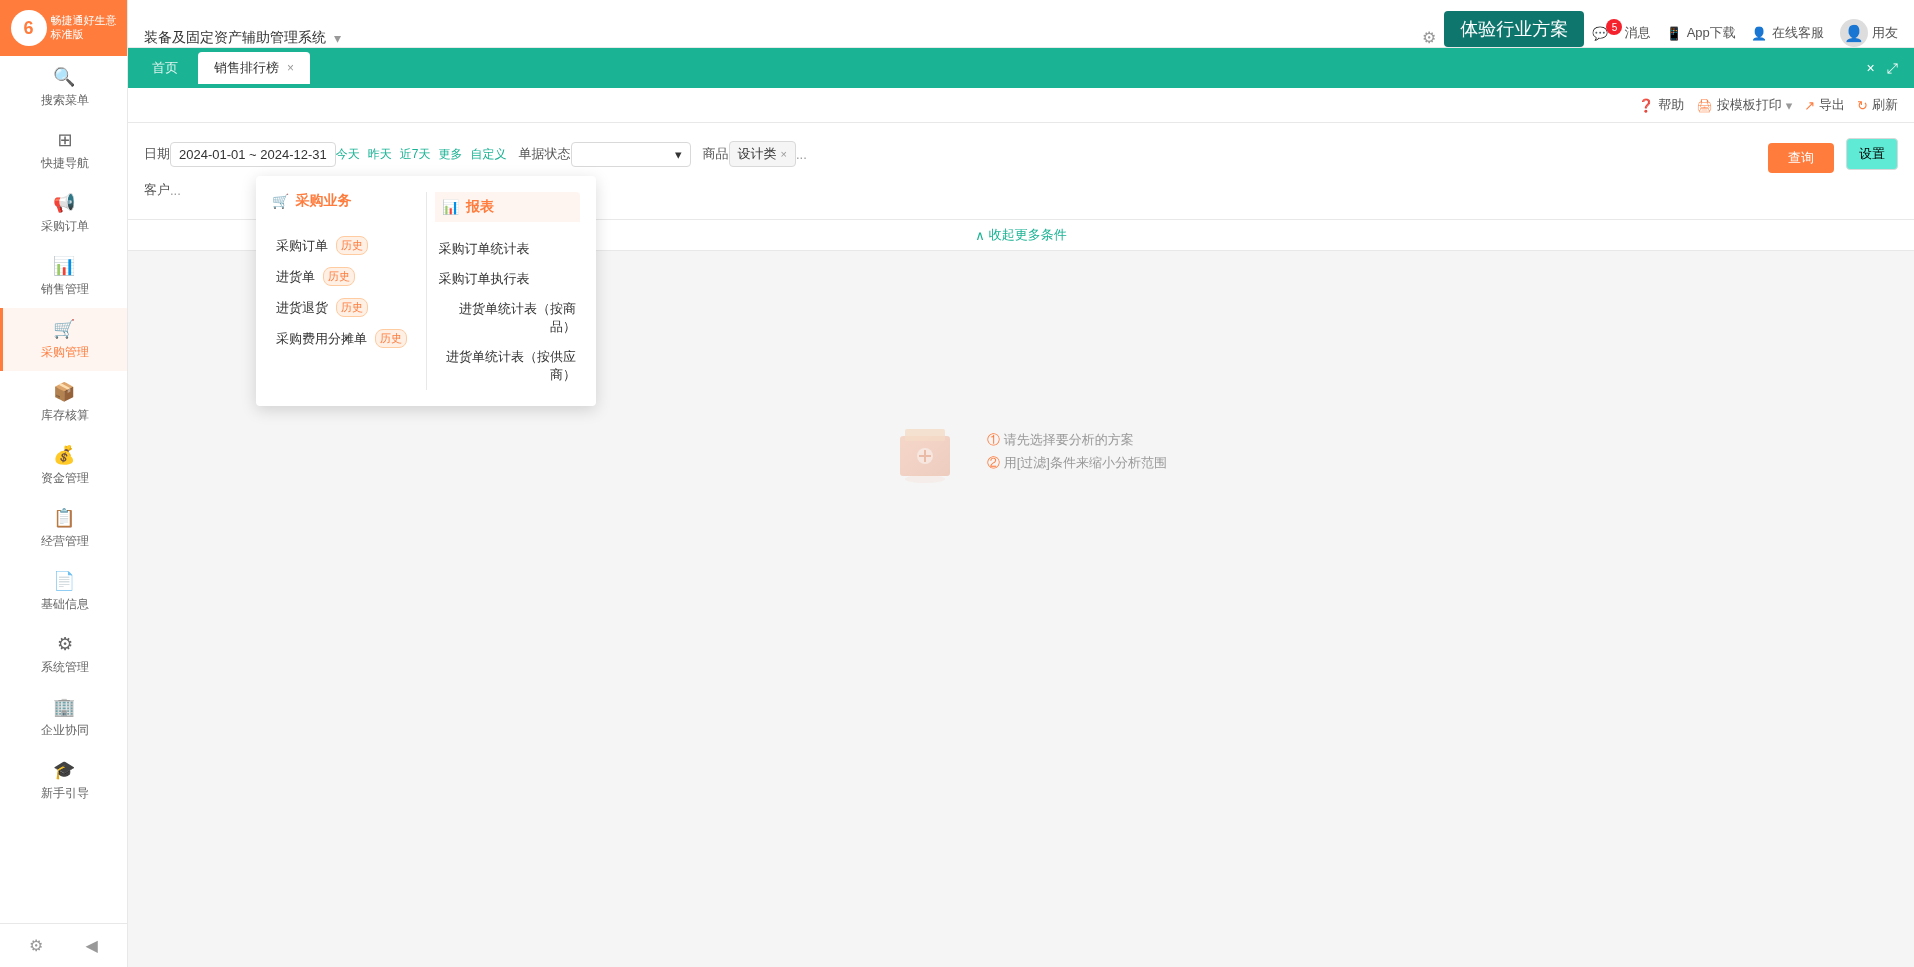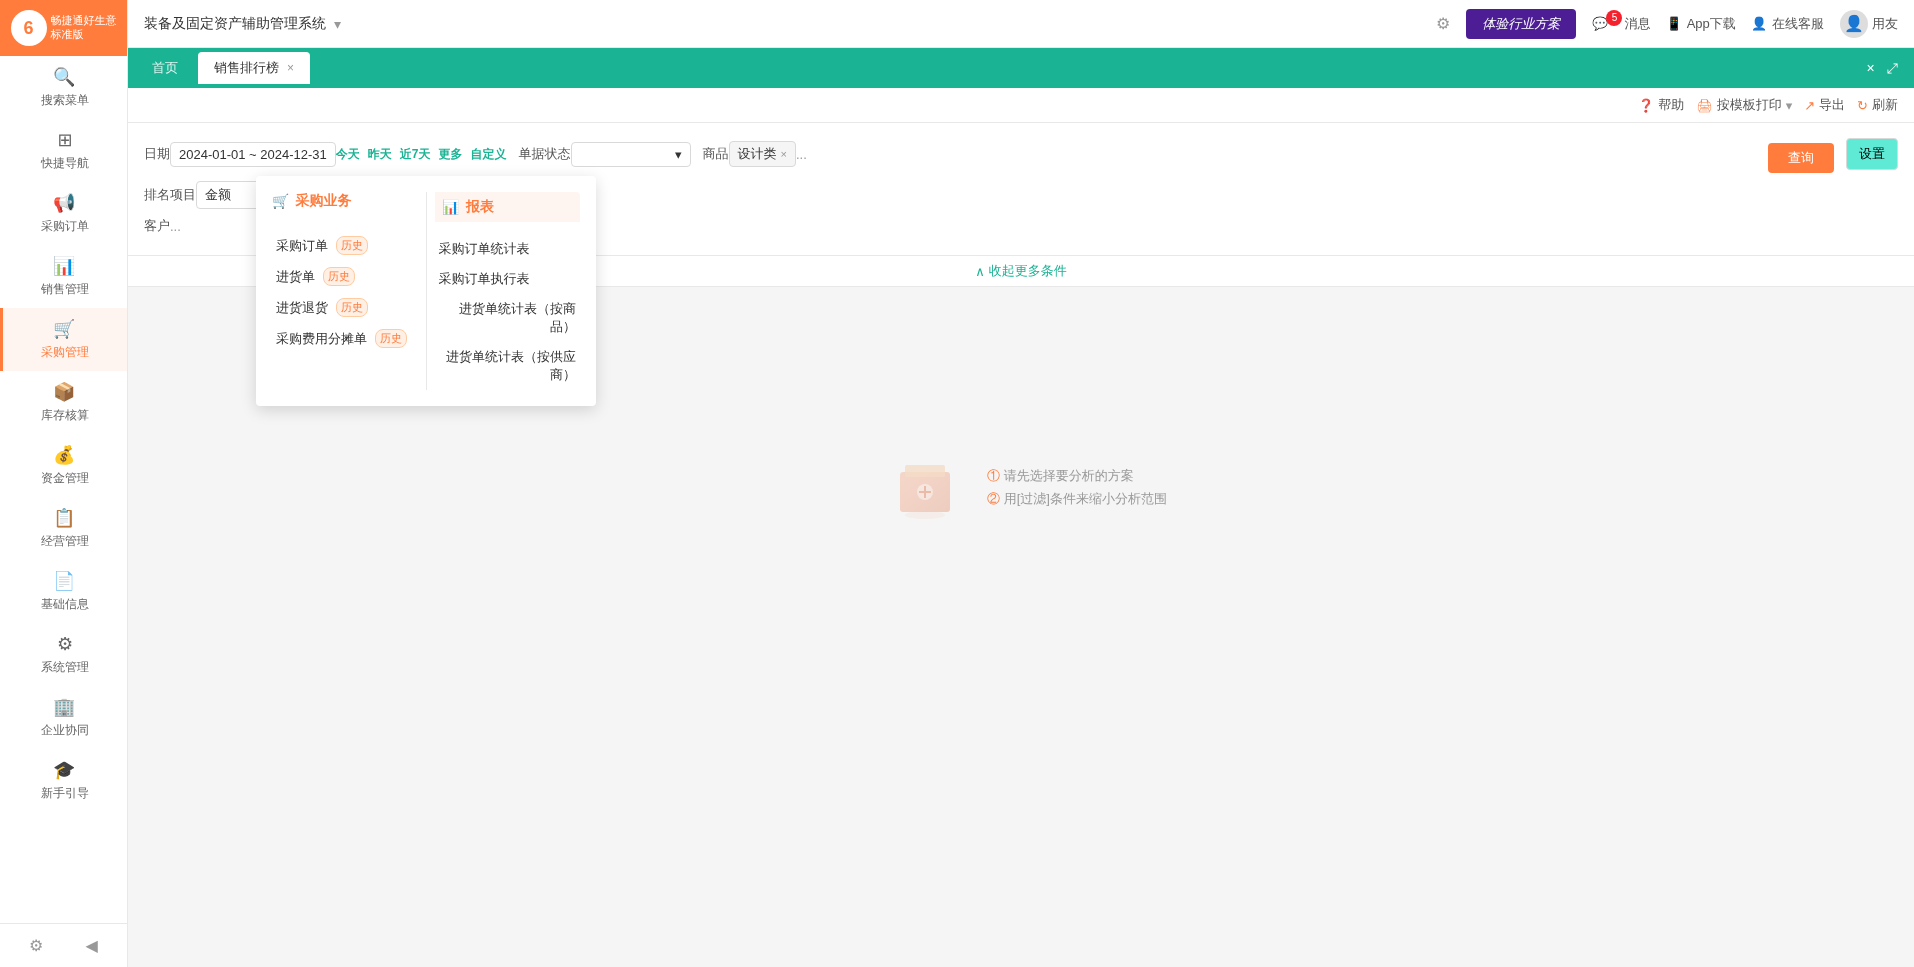--- a/index.html
+++ b/index.html
@@ -62,36 +62,35 @@
     .sidebar-footer-btn { cursor: pointer; color: #999; font-size: 16px; }
 
     
     .main { flex: 1; display: flex; flex-direction: column; overflow: hidden; }
 
     
     .header {
       height: 48px;
       background: #fff;
       display: flex;
-      align-items: center;
+      align-items: flex-end;
       padding: 0 16px;
       border-bottom: 1px solid #e8e8e8;
-      gap: 16px;
+      gap: 8px;
     }
     .header-title { font-size: 14px; color: #333; flex: 1; display: flex; align-items: center; gap: 8px; }
     .header-settings-btn { color: #999; cursor: pointer; font-size: 16px; }
     .header-trial-btn {
-      background: #4c1d95;
+      background: #0f766e;
       color: #fff;
       border: none;
       padding: 6px 16px;
       border-radius: 4px;
       cursor: pointer;
-      font-size: 13px;
-      font-style: italic;
+      font-size: 18px;
     }
     .header-right { display: flex; align-items: center; gap: 16px; color: #555; font-size: 13px; }
     .header-right-item { display: flex; align-items: center; gap: 4px; cursor: pointer; }
     .badge {
       background: #f5222d;
       color: #fff;
       border-radius: 50%;
       width: 16px;
       height: 16px;
       font-size: 10px;
@@ -208,21 +207,21 @@
       display: flex;
       align-items: center;
       border: 1px solid #d9d9d9;
       border-radius: 4px;
       padding: 4px 8px;
       font-size: 13px;
       cursor: pointer;
       gap: 4px;
     }
     .date-links { display: flex; gap: 8px; font-size: 12px; }
-    .date-link { color: #1ab394; cursor: pointer; font-weight: bold; }
+    .date-link { color: #1ab394; cursor: pointer; }
     .tag-item {
       display: flex;
       align-items: center;
       background: #f5f5f5;
       border: 1px solid #d9d9d9;
       border-radius: 4px;
       padding: 3px 8px;
       font-size: 13px;
       gap: 4px;
     }
@@ -495,33 +494,20 @@
           <span class="filter-label">商品</span>
           <div class="tag-item">
             <span>设计类</span>
             <span class="tag-close">×</span>
           </div>
           <span class="dots">...</span>
         </div>
         <div style="flex:1;"></div>
         <button class="btn-query">查询</button>
         <button class="btn-settings">设置</button>
-      </div>
-      <div class="filter-row">
-        <div class="filter-item">
-          <span class="filter-label">排名项目</span>
-          <div class="filter-select">
-            <span>金额</span>
-            <span>▾</span>
-          </div>
-        </div>
-        <div class="filter-item">
-          <span class="filter-label">业务员</span>
-          <span class="dots">...</span>
-        </div>
       </div>
       <div class="filter-row">
         <div class="filter-item">
           <span class="filter-label">客户</span>
           <span class="dots">...</span>
         </div>
       </div>
     </div>
 
     <div class="collapse-bar">

